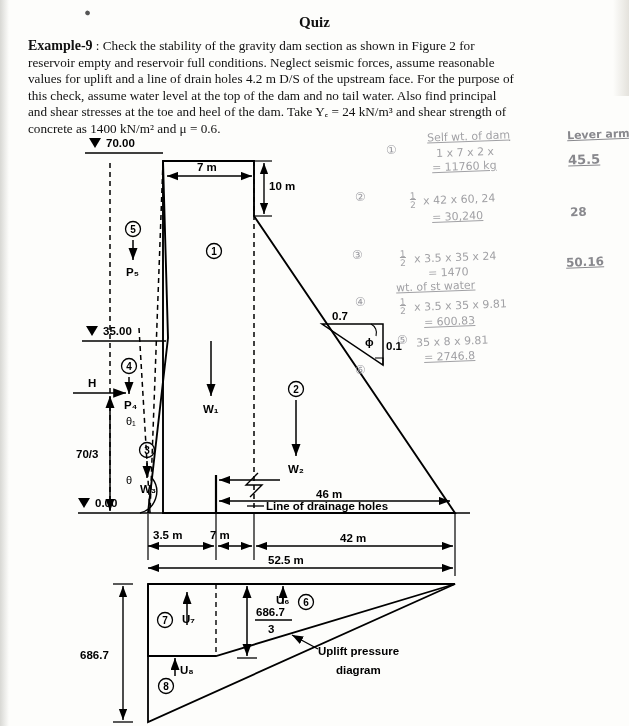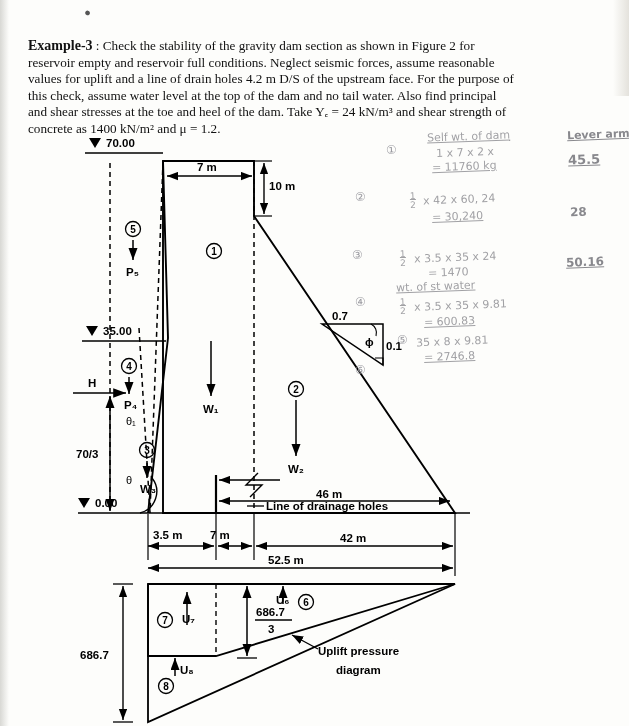--- a/index.html
+++ b/index.html
@@ -106,28 +106,29 @@
 </head>
 <body>
 
 <div id="page">
 
   <div class="edge-shadow"></div>
   <div class="corner-fold"></div>
 
   <div class="stray-mark">●</div>
 
+  <div id="quiz-title">Quiz</div>
 
   <div id="problem-text">
-    <b>Example-3</b><span> : </span><span>Check the stability of the gravity dam section as shown in Figure 2 for reservoir</span>
+    <b>Example-9</b><span> : </span><span>Check the stability of the gravity dam section as shown in Figure 2 for reservoir</span>
     <span>empty and reservoir full conditions. Neglect seismic forces, assume reasonable values for uplift</span>
     <span>and a line of drain holes 4.2 m D/S of the upstream face. For the purpose of this check, assume</span>
     <span>water level at the top of the dam and no tail water. Also find principal and shear stresses at the</span>
     <span>toe and heel of the dam. Take Yₑ = 24 kN/m³ and shear strength of concrete as 1400 kN/m² and</span>
-    <span>μ = 1.2.</span>
+    <span>μ = 0.6.</span>
   </div>
 
   <svg id="figure" viewBox="0 0 629 598">
     <defs>
       <marker id="ah" markerWidth="9" markerHeight="9" refX="8" refY="3" orient="auto">
         <path d="M0,0 L8,3 L0,6 z" fill="#000"></path>
       </marker>
       <marker id="ahs" markerWidth="7" markerHeight="7" refX="6.5" refY="2.5" orient="auto">
         <path d="M0,0 L6.5,2.5 L0,5 z" fill="#000"></path>
       </marker>

